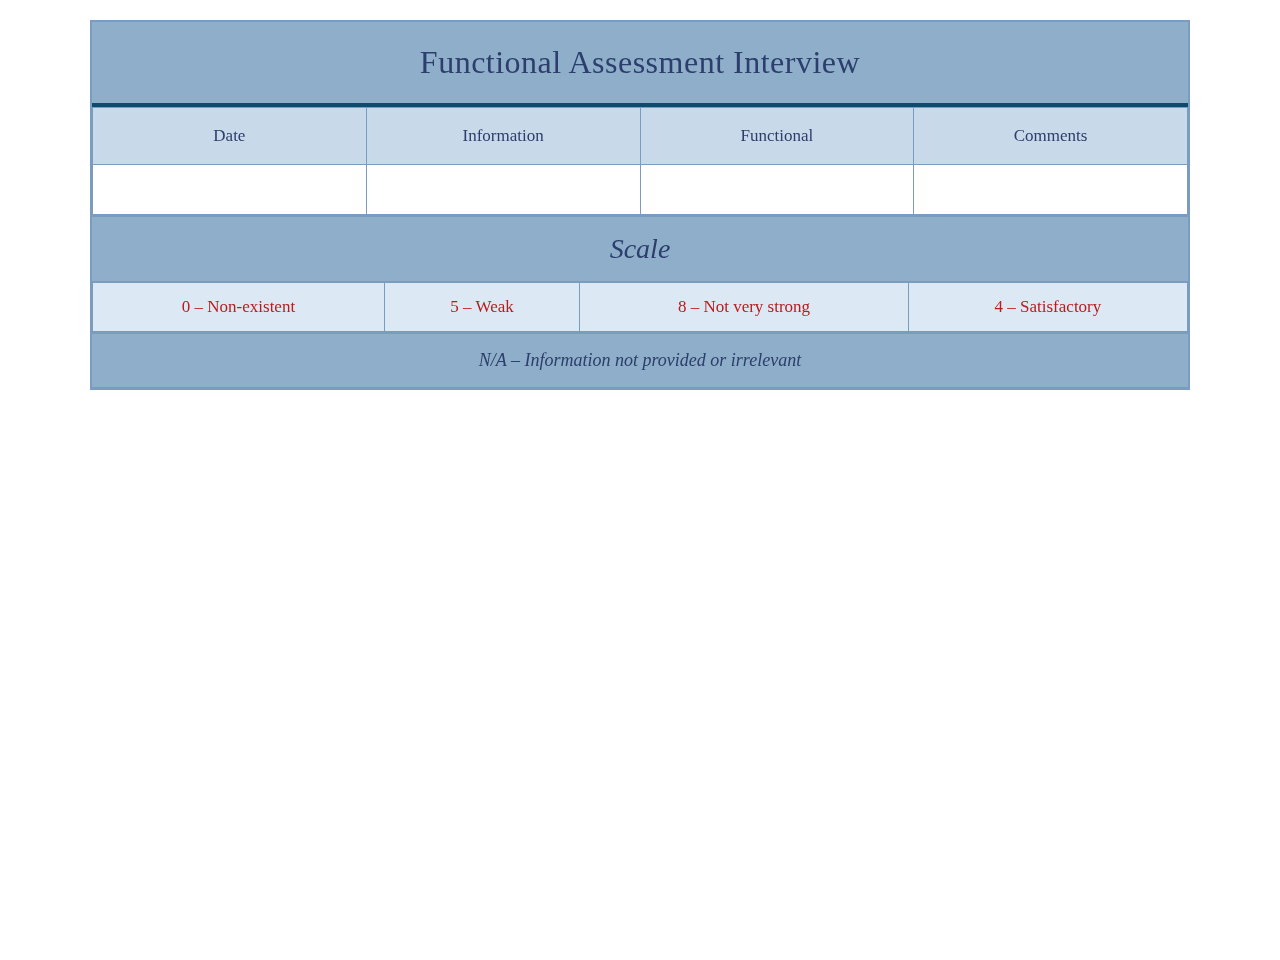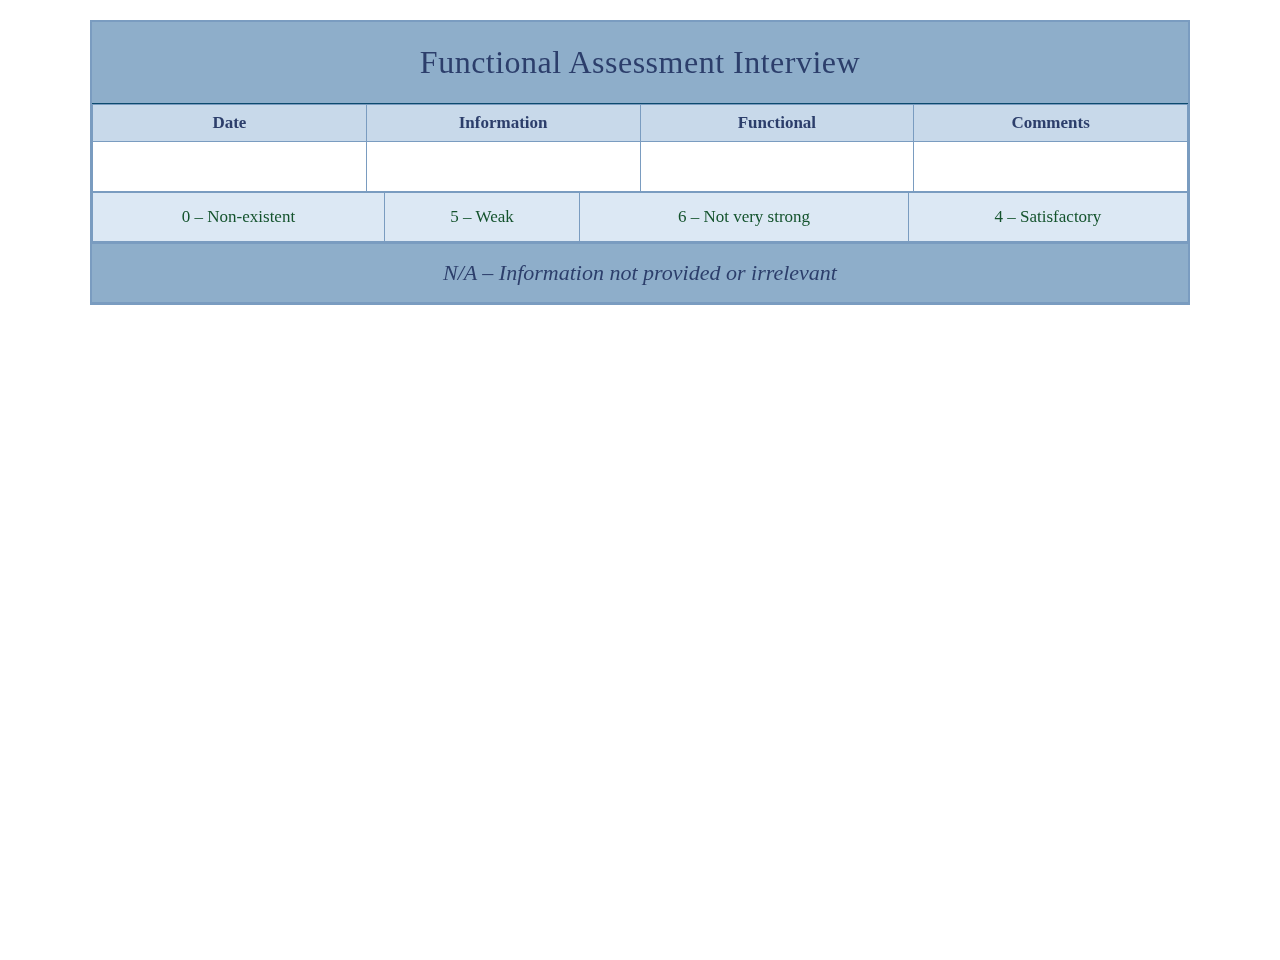--- a/index.html
+++ b/index.html
@@ -21,44 +21,43 @@
     .form-container {
       width: 1100px;
       border: 2px solid #7a9cc0;
       background: #fff;
     }
 
     .header-row {
       background: #8eaeca;
       text-align: center;
       padding: 22px 20px;
-      border-bottom: 1px solid #0c4a6e;
+      border-bottom: 4px solid #0c4a6e;
     }
 
     .header-title {
       font-size: 32px;
       color: #2c3e6b;
       font-weight: normal;
       letter-spacing: 0.5px;
     }
 
     .info-table {
       width: 100%;
       border-collapse: collapse;
     }
 
     .info-table td {
       border: 1px solid #7a9cc0;
-      padding: 8px 18px;
+      padding: 18px 18px;
       background: #c8d9ea;
       font-size: 17px;
       color: #2c3e6b;
       text-align: center;
       width: 25%;
-      font-weight: bold;
     }
 
     .info-table .value-row td {
       background: #ffffff;
       height: 50px;
       vertical-align: top;
     }
 
     .scale-header {
       background: #8eaeca;
@@ -78,38 +77,38 @@
     .scale-table {
       width: 100%;
       border-collapse: collapse;
     }
 
     .scale-table td {
       border: 1px solid #7a9cc0;
       padding: 14px 18px;
       background: #dce8f4;
       font-size: 17px;
-      color: #14532d;
+      color: #b91c1c;
       text-align: center;
     }
 
     .scale-table .row2 td {
       background: #c8d9ea;
     }
 
     .na-row {
       background: #8eaeca;
       text-align: center;
       padding: 16px 10px;
       border-top: 2px solid #7a9cc0;
       border-bottom: 1px solid #7a9cc0;
     }
 
     .na-text {
-      font-size: 22px;
+      font-size: 18px;
       color: #2c3e6b;
       font-style: italic;
       font-weight: normal;
     }
 
     .section-table {
       width: 100%;
       border-collapse: collapse;
     }
 
@@ -174,27 +173,30 @@
     </tr>
     <tr class="value-row">
       <td></td>
       <td></td>
       <td></td>
       <td></td>
     </tr>
   </tbody>
     </table>
 
+  <div class="scale-header">
+    <span class="scale-title">Scale</span>
+  </div>
 
   <table class="scale-table">
     <tbody>
         <tr>
       <td>0 – Non-existent</td>
       <td>5 – Weak</td>
-      <td>6 – Not very strong</td>
+      <td>8 – Not very strong</td>
       <td>4 – Satisfactory</td>
     </tr>
   </tbody>
     </table>
 
   <div class="na-row">
     <span class="na-text">N/A – Information not provided or irrelevant</span>
   </div>
 
 

